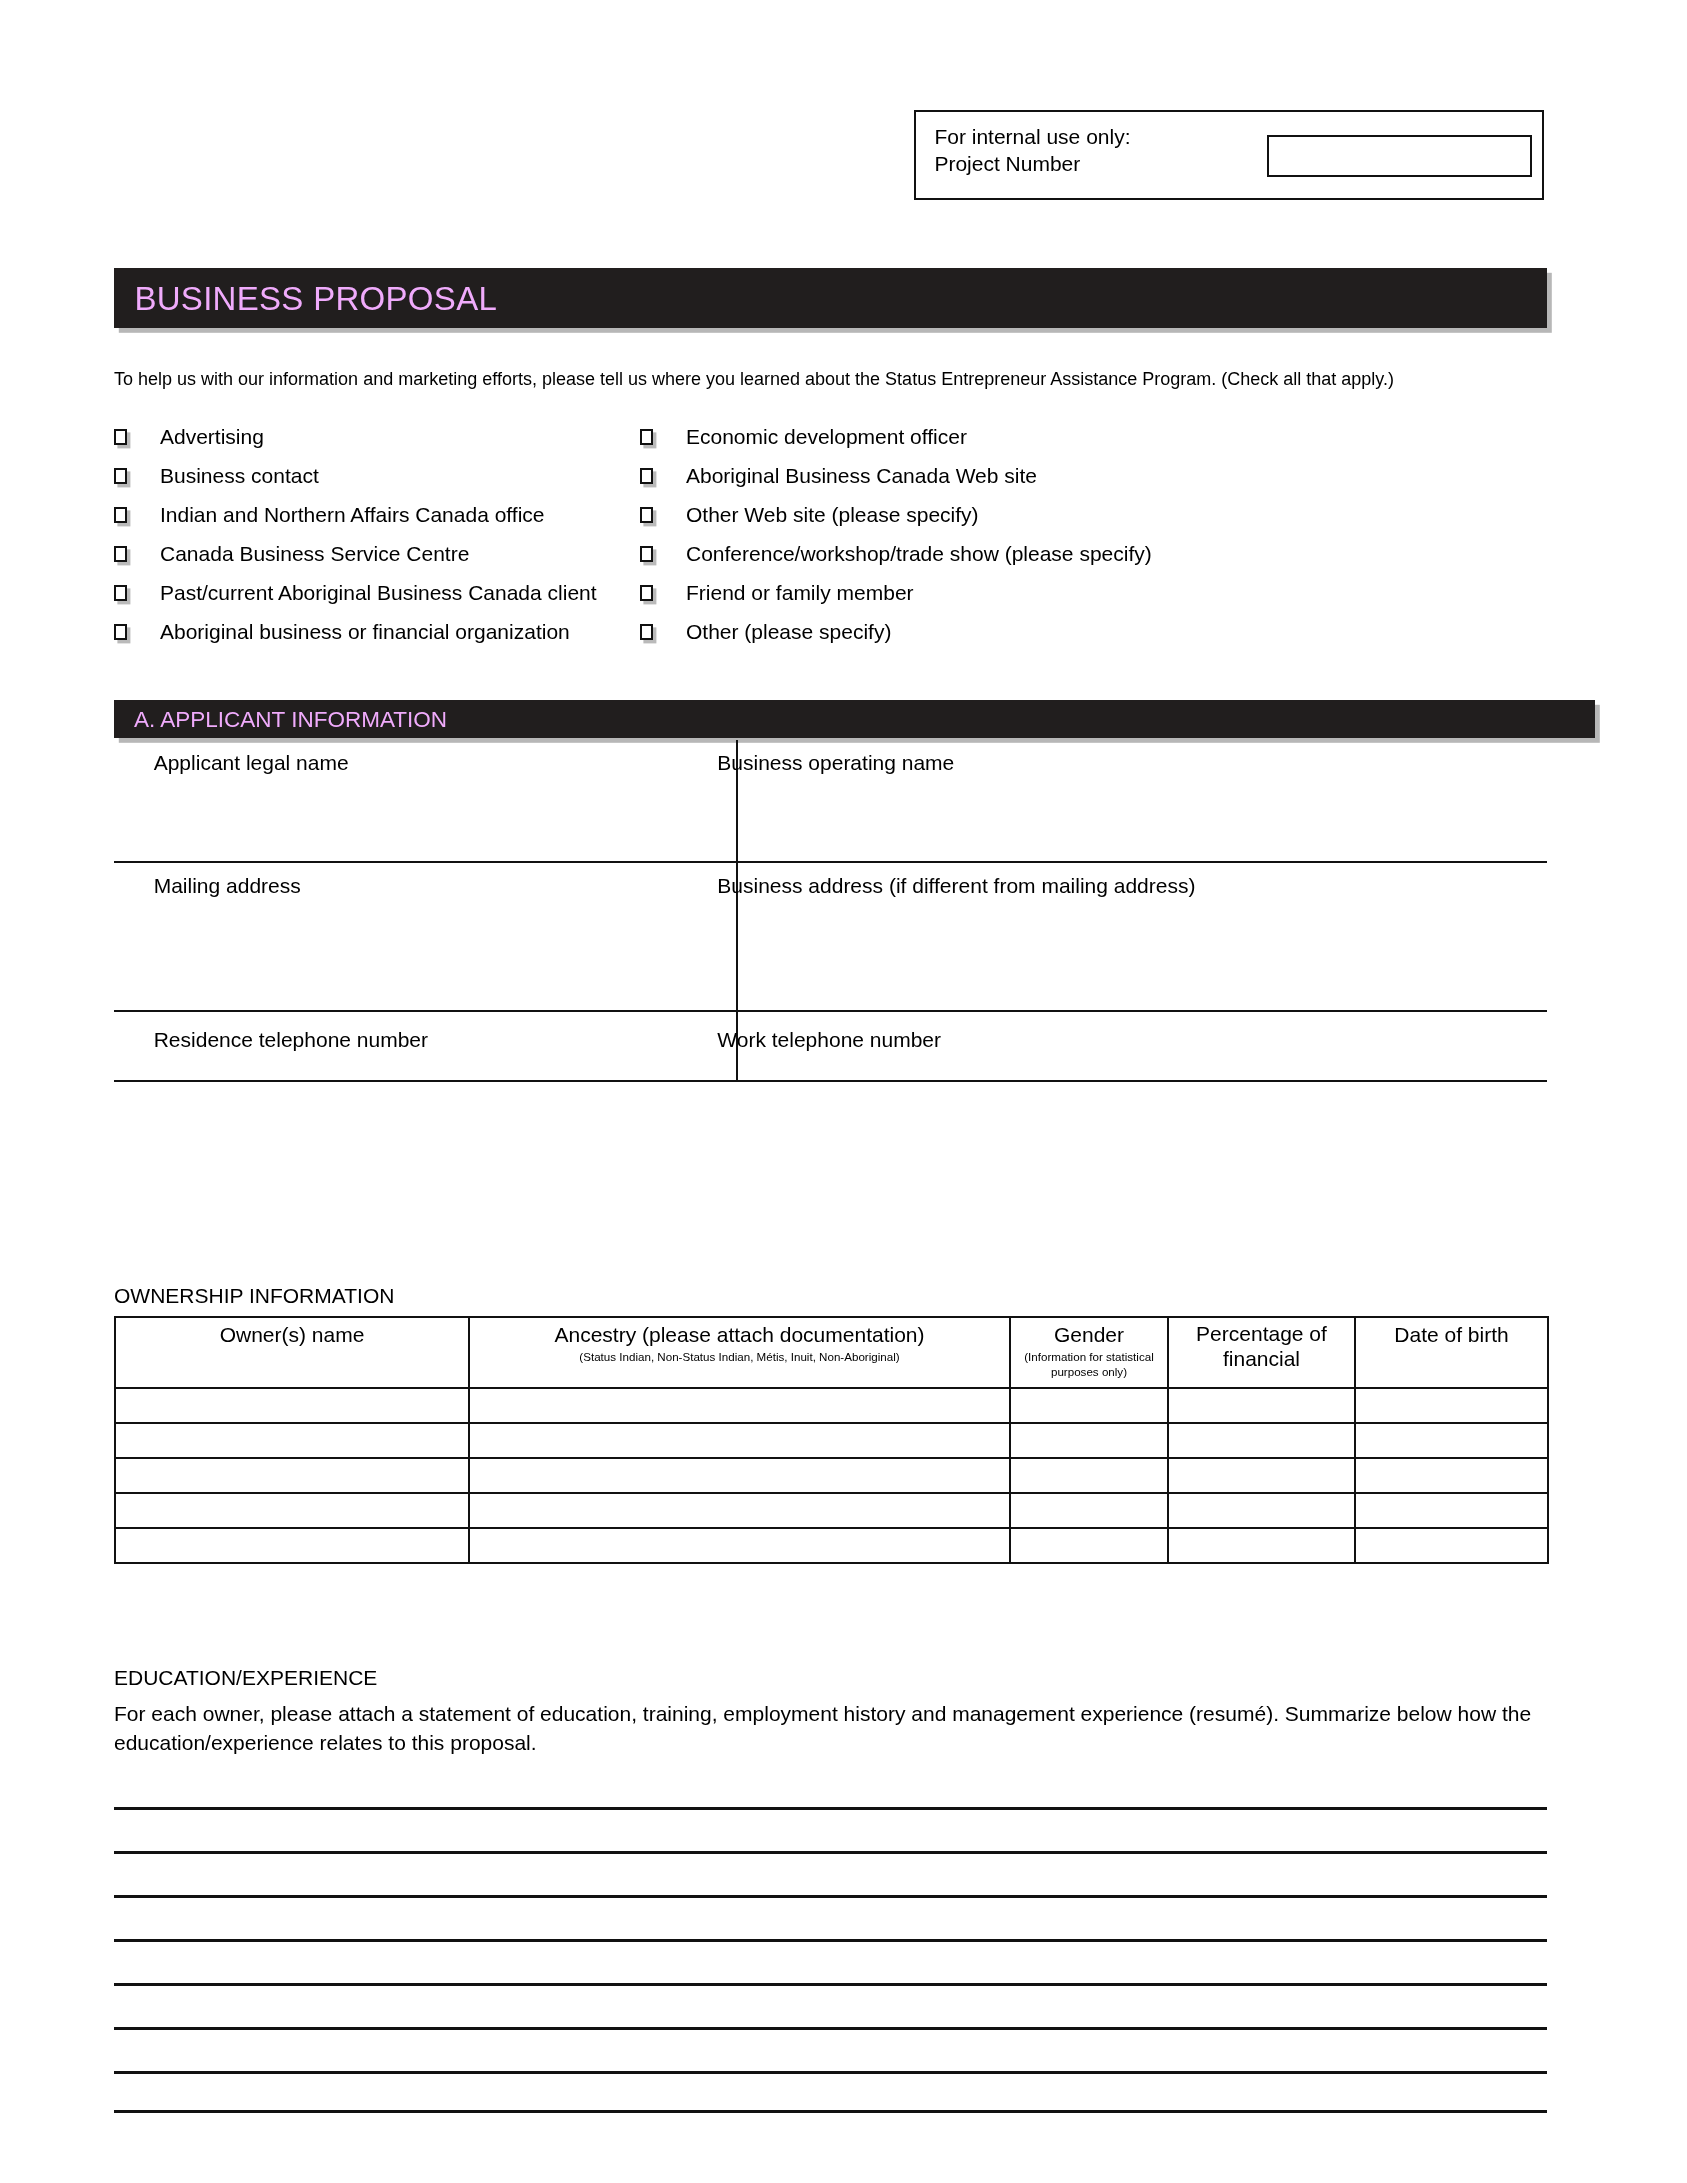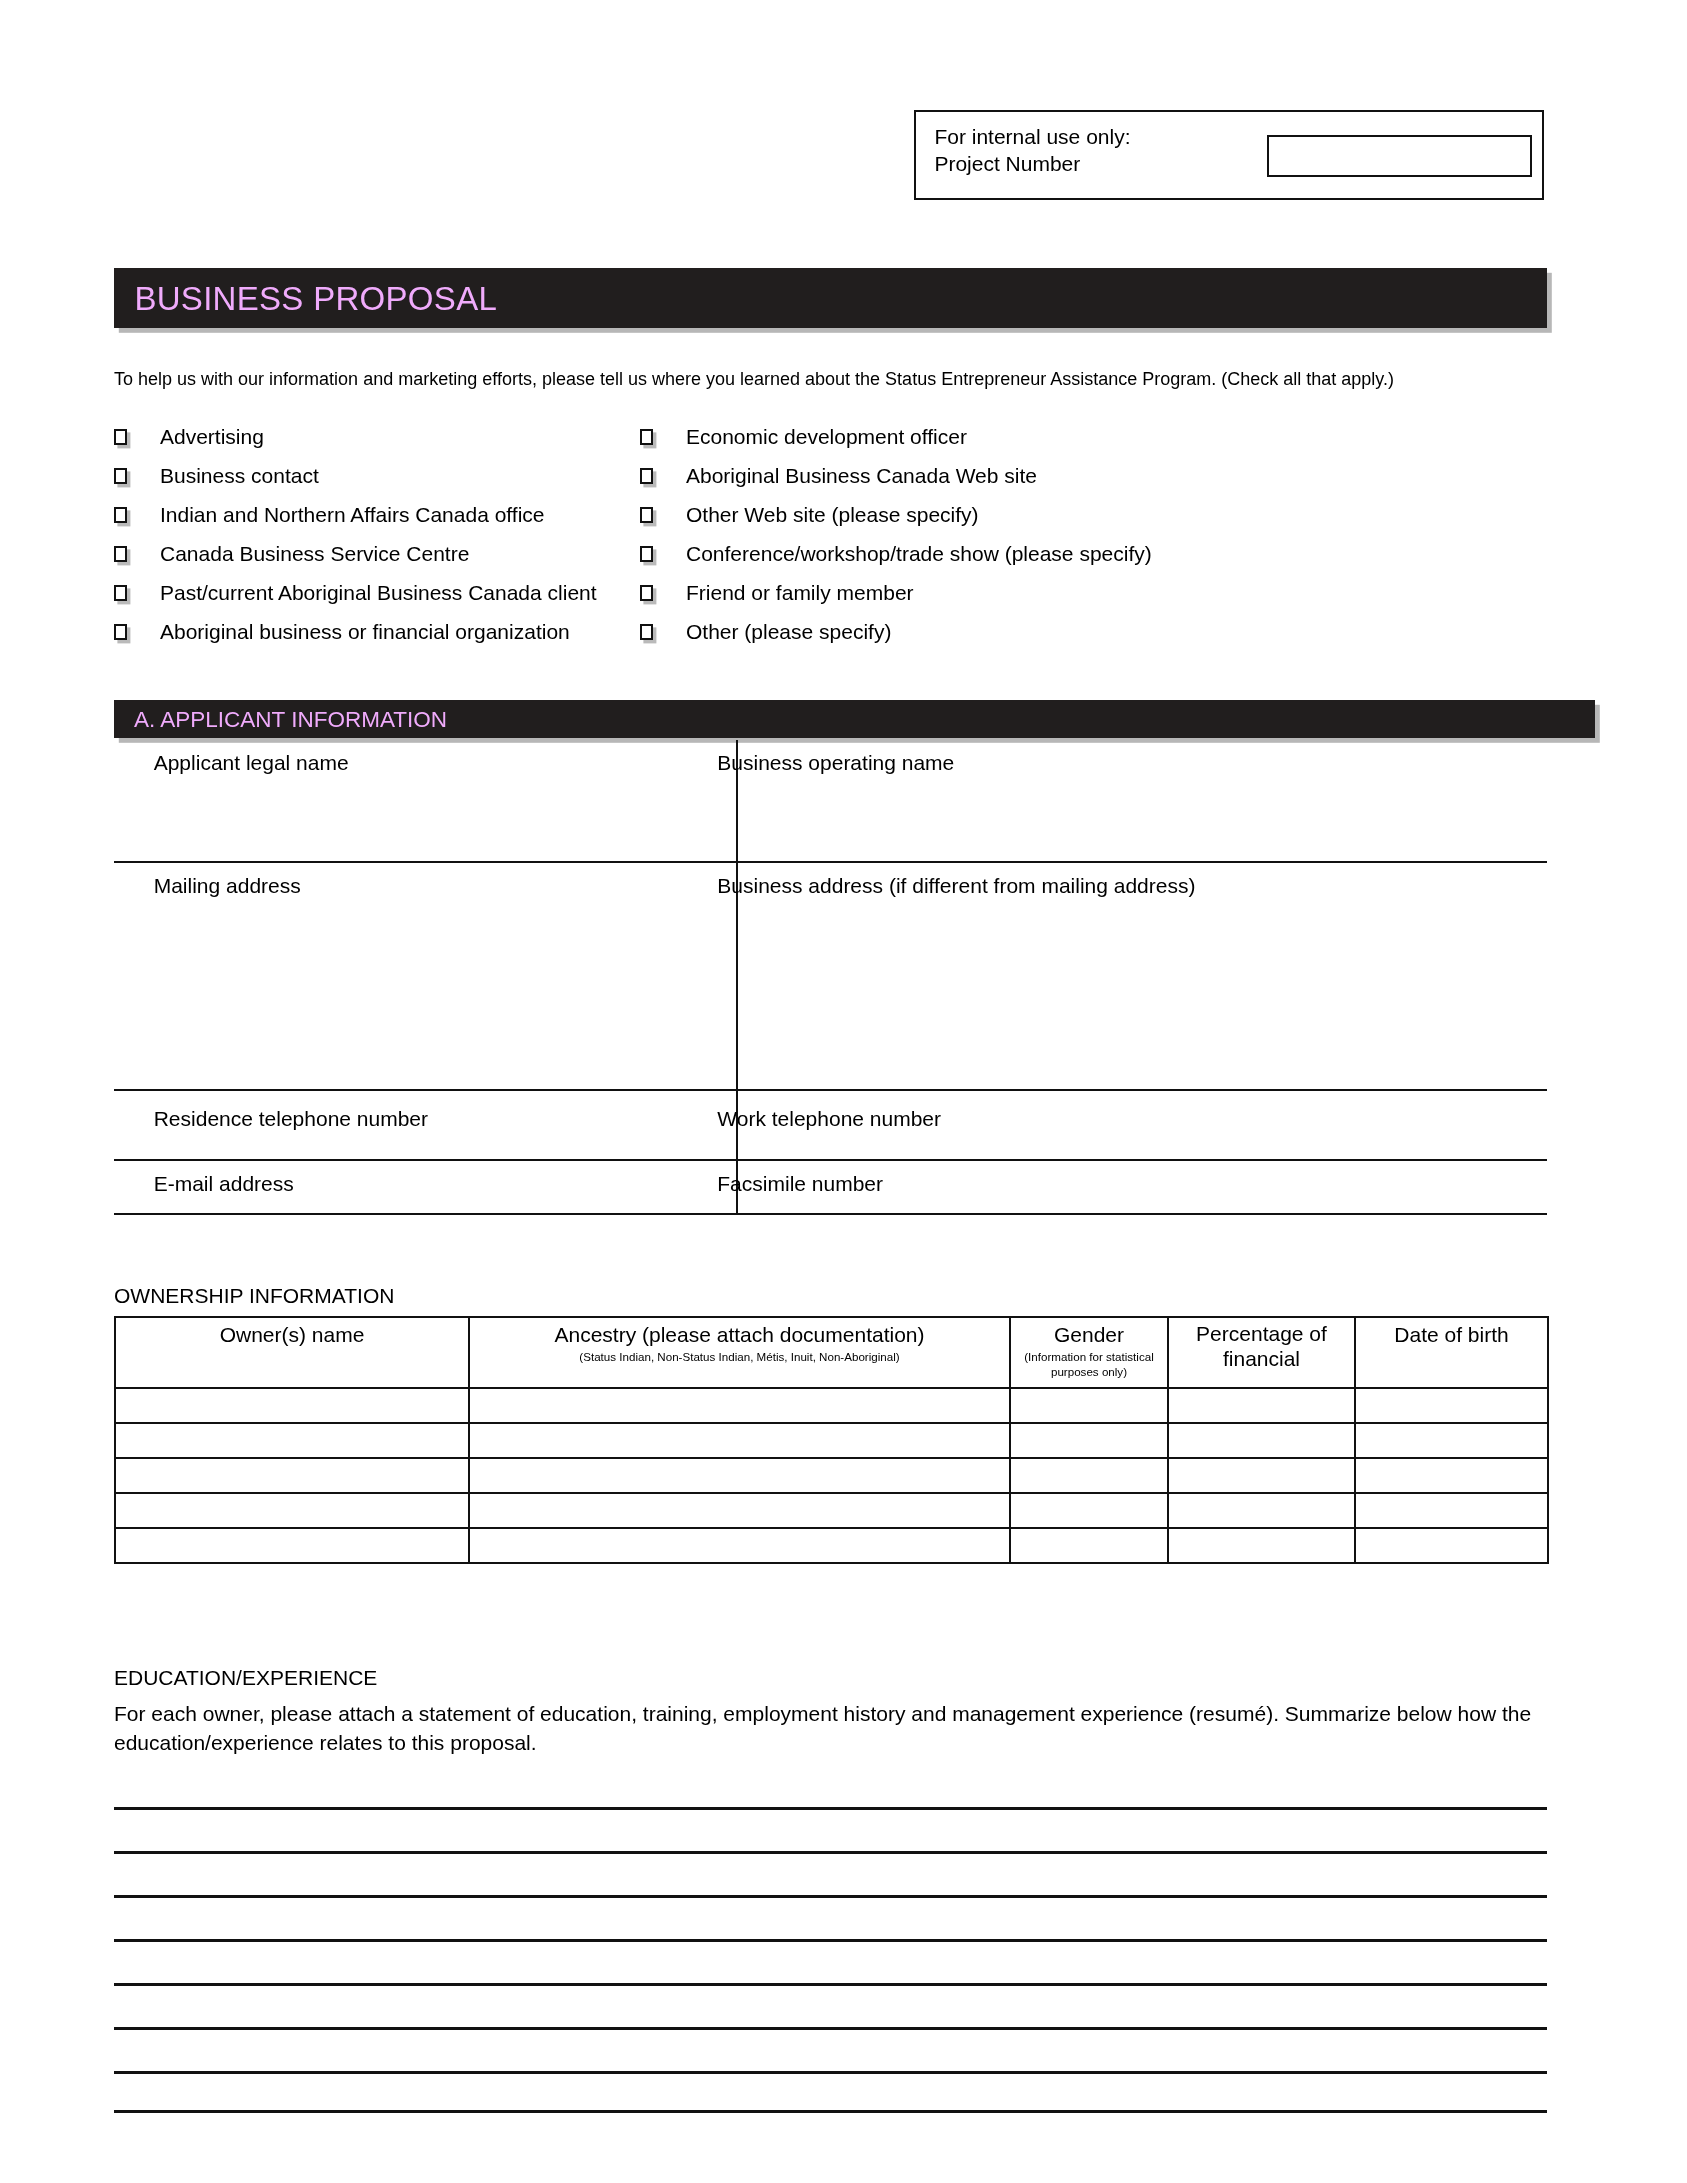--- a/index.html
+++ b/index.html
@@ -136,21 +136,21 @@
     left: 114px;
     top: 740px;
     width: 1433px;
   }
   .ai-row {
     position: relative;
     border-bottom: 2.7px solid #111111;
     box-sizing: border-box;
   }
   .ai-row.r1 { height: 123px; }
-  .ai-row.r2 { height: 228px; }
+  .ai-row.r2 { height: 149px; }
   .ai-row.r3 { height: 70px; }
   .ai-row.r4 { height: 54px; }
 
   .ai-cell {
     position: absolute;
     top: 0;
     height: 100%;
     box-sizing: border-box;
   }
   .ai-cell.left  { left: 0;      width: 587px; border-right: 2.7px solid #111111; margin-left: 37px; }
@@ -334,28 +334,20 @@
       <div class="ai-cell right">
         <span class="ai-label">Business address (if different from mailing address)</span>
       </div>
     </div>
     <div class="ai-row r3">
       <div class="ai-cell left">
         <span class="ai-label">Residence telephone number</span>
       </div>
       <div class="ai-cell right">
         <span class="ai-label">Work telephone number</span>
-      </div>
-    </div>
-    <div class="ai-row r4">
-      <div class="ai-cell left">
-        <span class="ai-label">E-mail address</span>
-      </div>
-      <div class="ai-cell right">
-        <span class="ai-label">Facsimile number</span>
       </div>
     </div>
   </div>
 
   <div class="own-title">OWNERSHIP INFORMATION</div>
 
   <table class="own-table">
     <colgroup>
       <col class="col-owner">
         <col class="col-anc">

